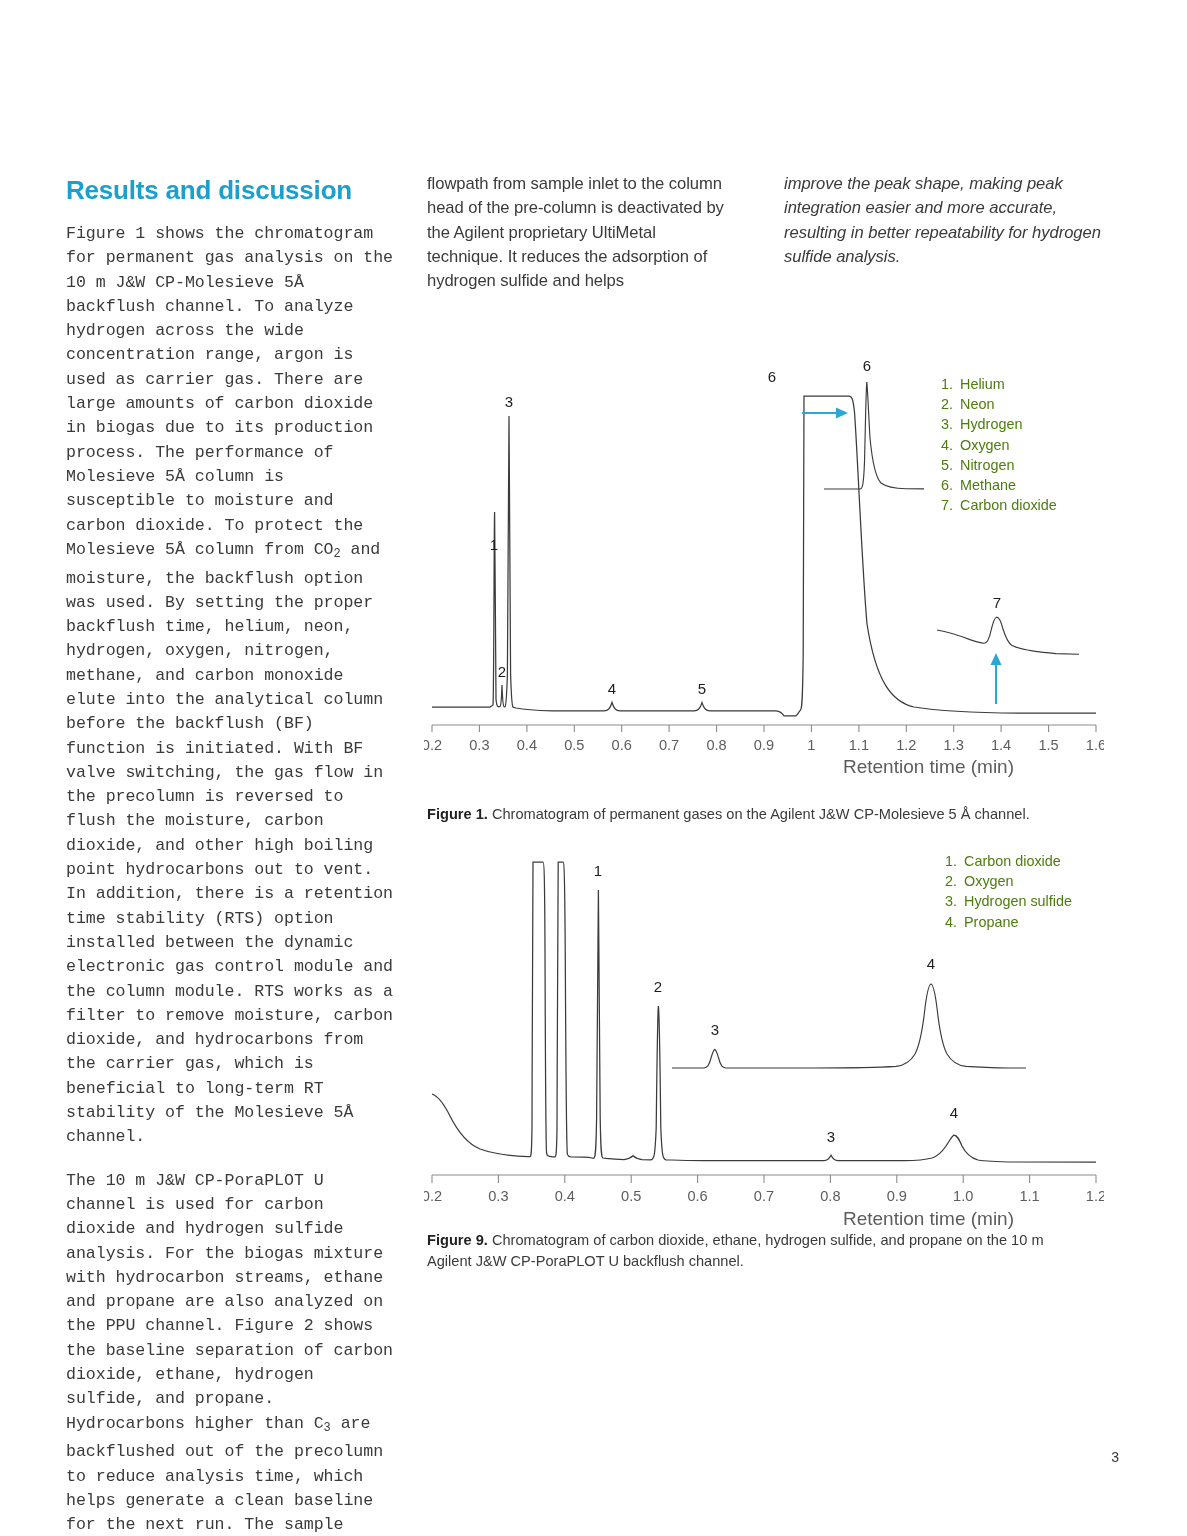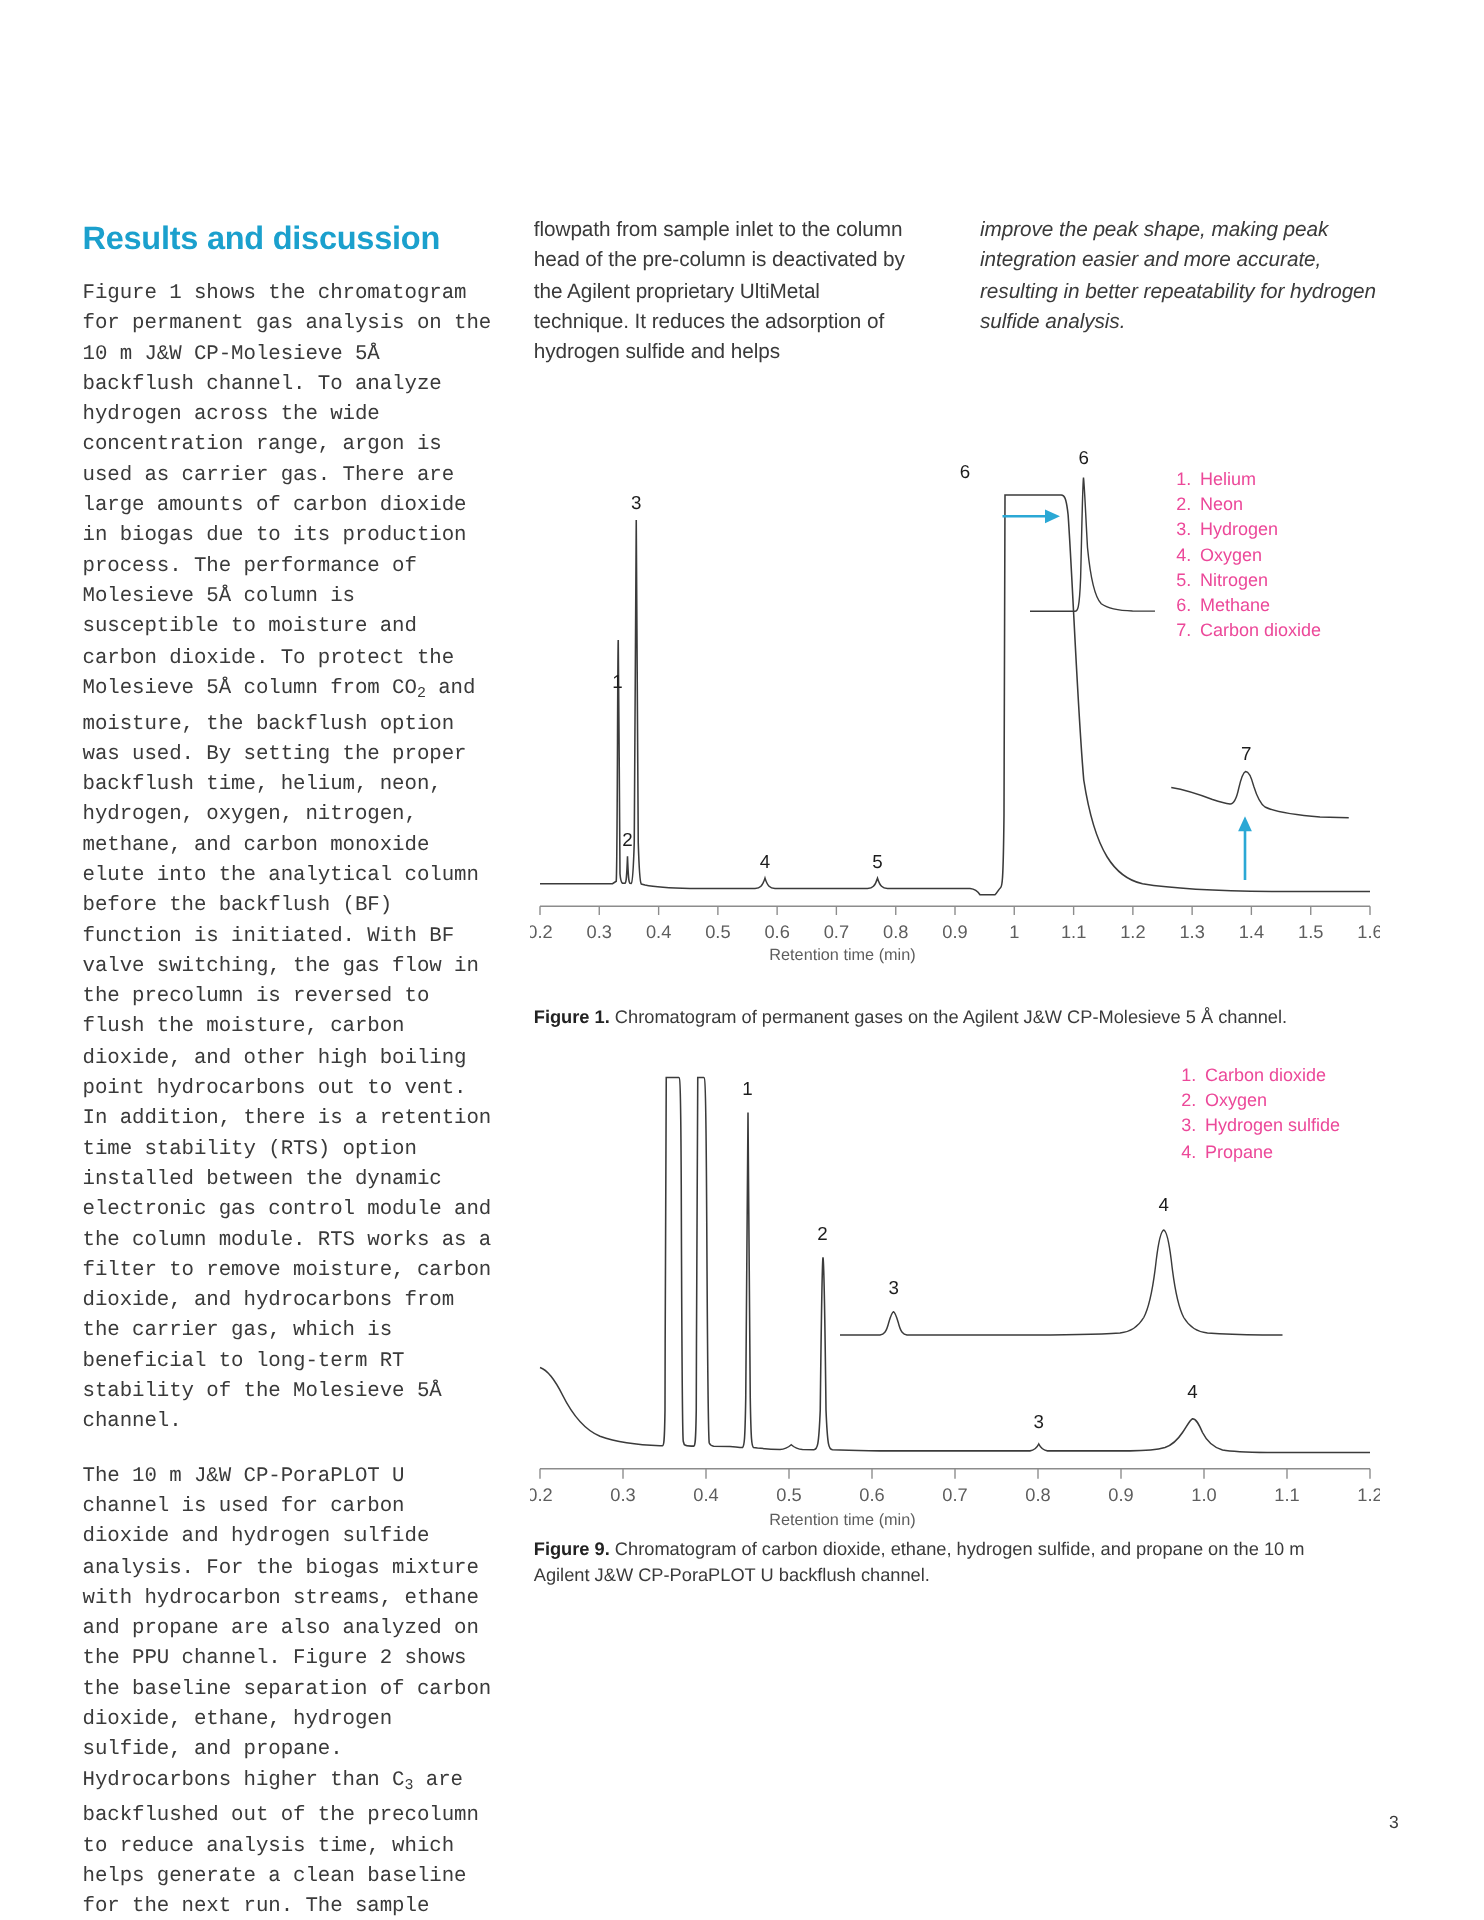--- a/index.html
+++ b/index.html
@@ -66,38 +66,38 @@
   }
   #fig1-caption { left: 427px; top: 782px; }
   #fig2-caption { left: 427px; top: 1208px; }
   .fig-caption b { font-weight: bold; color: #222; }
 
   
   .legend {
     position: absolute;
     font-size: 14.4px;
     line-height: 20.2px;
-    color: #ec4899;
+    color: #4d7c0f;
     white-space: nowrap;
   }
   #legend1 { left: 941px; top: 374px; }
   #legend2 { left: 945px; top: 851px; }
   .legend-row { display: block; }
   .legend-num {
     display: inline-block;
     width: 19px;
     text-align: left;
   }
 
   
   .axis-title {
     position: absolute;
-    font-size: 13px;
+    font-size: 19px;
     color: #5d5d5d;
-    text-align: center;
+    text-align: right;
     width: 100%;
   }
 
   .page-number {
     position: absolute;
     right: 68px;
     top: 1449px;
     font-size: 14px;
     color: #3a3a3a;
   }

